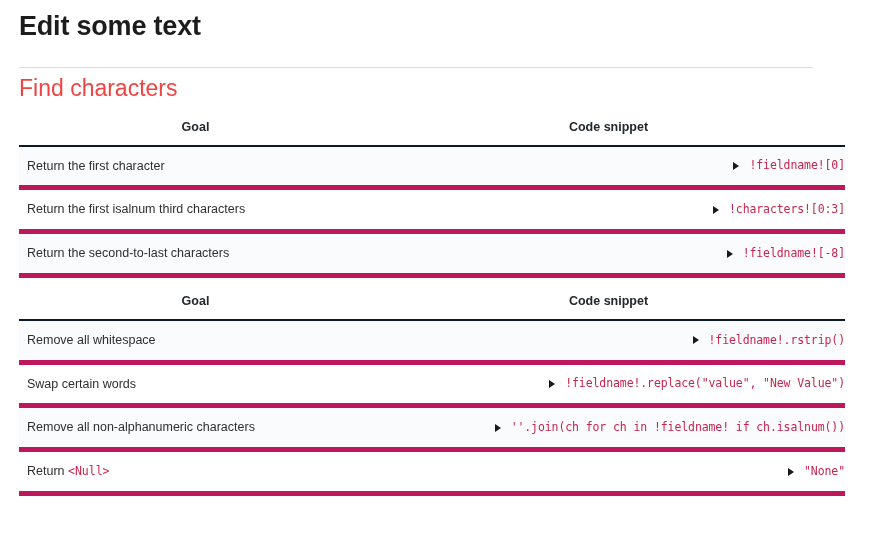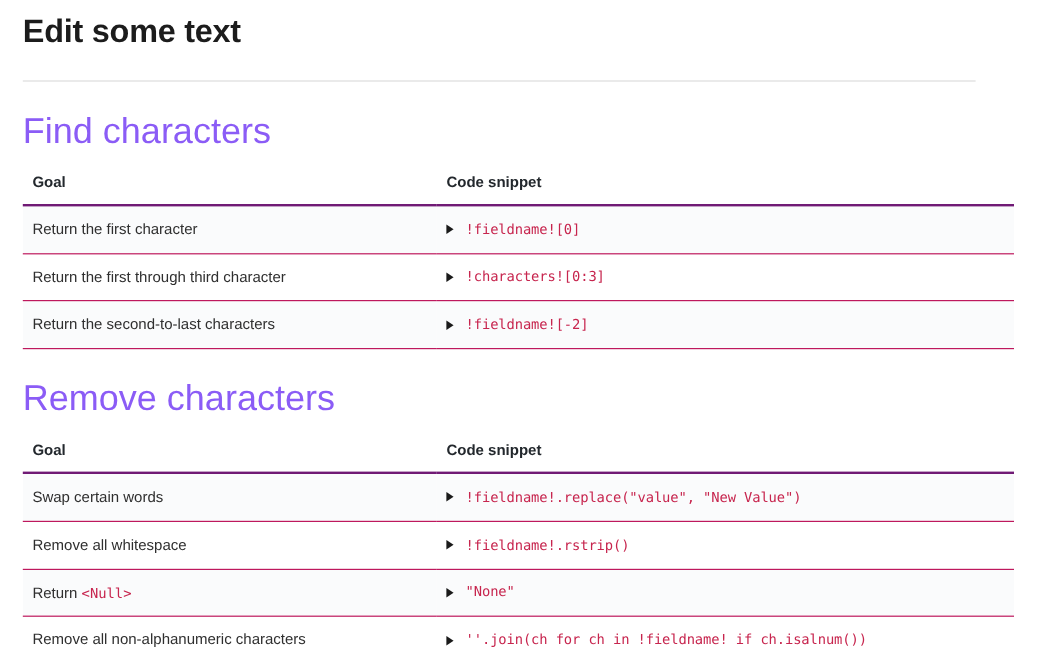--- a/index.html
+++ b/index.html
@@ -28,68 +28,69 @@
     letter-spacing: -0.2px;
     line-height: 1.25;
   }
   .title-rule {
     border: 0;
     border-top: 1px solid #dcdcdc;
     margin: 23px 0 0 0;
     height: 0;
   }
   .section-title {
-    font-size: 30px;
+    font-size: 23px;
     font-weight: normal;
-    color: #8b5cf6;
-    margin: 22px 0 0 0;
+    color: #ef4444;
+    margin: 6px 0 0 0;
     line-height: 1.3;
   }
   table.snippets {
     width: 826px;
     border-collapse: collapse;
     margin-top: 16px;
     table-layout: fixed;
   }
   table.snippets col.col-goal { width: 345px; }
   table.snippets col.col-code { width: 481px; }
   table.snippets thead th {
-    text-align: left;
+    text-align: center;
     font-size: 12.5px;
     font-weight: bold;
     color: #23282d;
     padding: 0 0 11px 8px;
-    border-bottom: 2px solid #701a75;
+    border-bottom: 2px solid #0f172a;
     vertical-align: bottom;
   }
   table.snippets tbody td {
     font-size: 12.5px;
     color: #2f2f2f;
     padding: 10px 0 10px 8px;
-    border-bottom: 1px solid #be185d;
+    border-bottom: 5px solid #be185d;
     vertical-align: middle;
     line-height: 1.5;
     white-space: nowrap;
     overflow: hidden;
   }
   table.snippets tbody tr:nth-child(odd) td {
     background: #fafbfc;
   }
   table.snippets tbody tr:nth-child(even) td {
     background: #ffffff;
   }
   .code {
     font-family: "DejaVu Sans Mono", "Liberation Mono", monospace;
     font-size: 11.5px;
     color: #c7254e;
     letter-spacing: -0.1px;
   }
   .snippet-line {
     display: flex;
     align-items: center;
+    justify-content: flex-end;
   }
   .disclosure-icon {
     display: inline-block;
     width: 0;
     height: 0;
     border-left: 6px solid #1a1a1a;
     border-top: 4px solid transparent;
     border-bottom: 4px solid transparent;
     margin-right: 10px;
     flex: none;
@@ -126,86 +127,85 @@
       <tr>
         <td class="goal-text">Return the first character</td>
         <td>
           <span class="snippet-line">
             <span class="disclosure-icon"></span>
             <span class="code">!fieldname![0]</span>
           </span>
         </td>
       </tr>
       <tr>
-        <td class="goal-text">Return the first through third character</td>
+        <td class="goal-text">Return the first isalnum third characters</td>
         <td>
           <span class="snippet-line">
             <span class="disclosure-icon"></span>
             <span class="code">!characters![0:3]</span>
           </span>
         </td>
       </tr>
       <tr>
         <td class="goal-text">Return the second-to-last characters</td>
         <td>
           <span class="snippet-line">
             <span class="disclosure-icon"></span>
-            <span class="code">!fieldname![-2]</span>
+            <span class="code">!fieldname![-8]</span>
           </span>
         </td>
       </tr>
     </tbody>
   </table>
 
-  <h2 class="section-title">Remove characters</h2>
 
   <table class="snippets">
     <colgroup>
         <col class="col-goal">
         <col class="col-code">
       </colgroup>
     <thead>
       <tr>
         <th>Goal</th>
         <th>Code snippet</th>
       </tr>
     </thead>
     <tbody>
       <tr>
+        <td class="goal-text">Remove all whitespace</td>
+        <td>
+          <span class="snippet-line">
+            <span class="disclosure-icon"></span>
+            <span class="code">!fieldname!.rstrip()</span>
+          </span>
+        </td>
+      </tr>
+      <tr>
         <td class="goal-text">Swap certain words</td>
         <td>
           <span class="snippet-line">
             <span class="disclosure-icon"></span>
             <span class="code">!fieldname!.replace("value", "New Value")</span>
           </span>
         </td>
       </tr>
       <tr>
-        <td class="goal-text">Remove all whitespace</td>
-        <td>
-          <span class="snippet-line">
-            <span class="disclosure-icon"></span>
-            <span class="code">!fieldname!.rstrip()</span>
+        <td class="goal-text">Remove all non-alphanumeric characters</td>
+        <td>
+          <span class="snippet-line">
+            <span class="disclosure-icon"></span>
+            <span class="code">''.join(ch for ch in !fieldname! if ch.isalnum())</span>
           </span>
         </td>
       </tr>
       <tr>
         <td class="goal-text"><span>Return </span><span class="inline-code">&lt;Null&gt;</span></td>
         <td>
           <span class="snippet-line">
             <span class="disclosure-icon"></span>
             <span class="code">"None"</span>
-          </span>
-        </td>
-      </tr>
-      <tr>
-        <td class="goal-text">Remove all non-alphanumeric characters</td>
-        <td>
-          <span class="snippet-line">
-            <span class="disclosure-icon"></span>
-            <span class="code">''.join(ch for ch in !fieldname! if ch.isalnum())</span>
           </span>
         </td>
       </tr>
     </tbody>
   </table>
 
 </div>
 
 </body></html>

